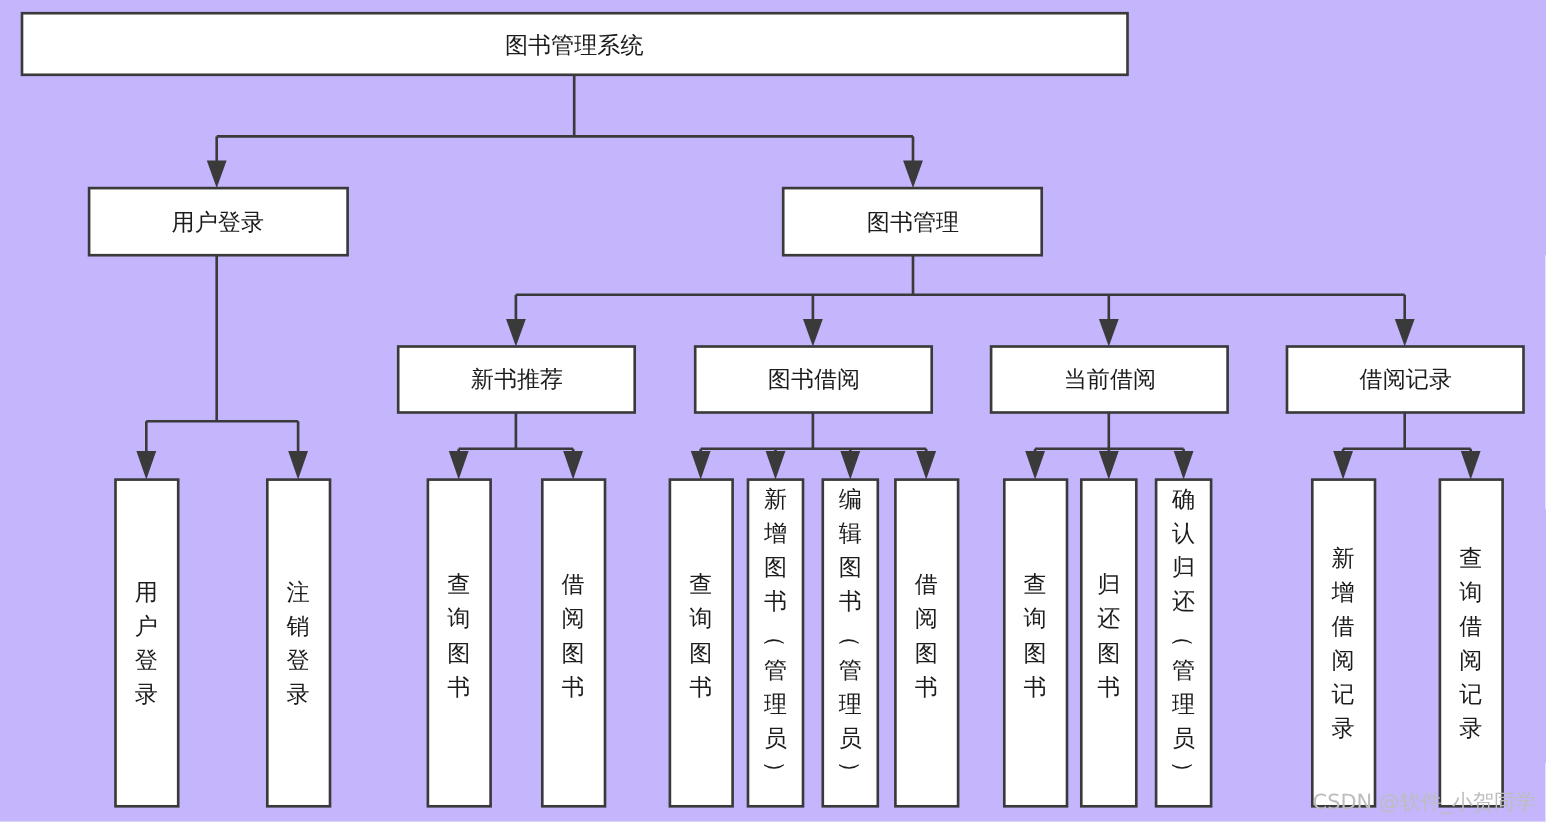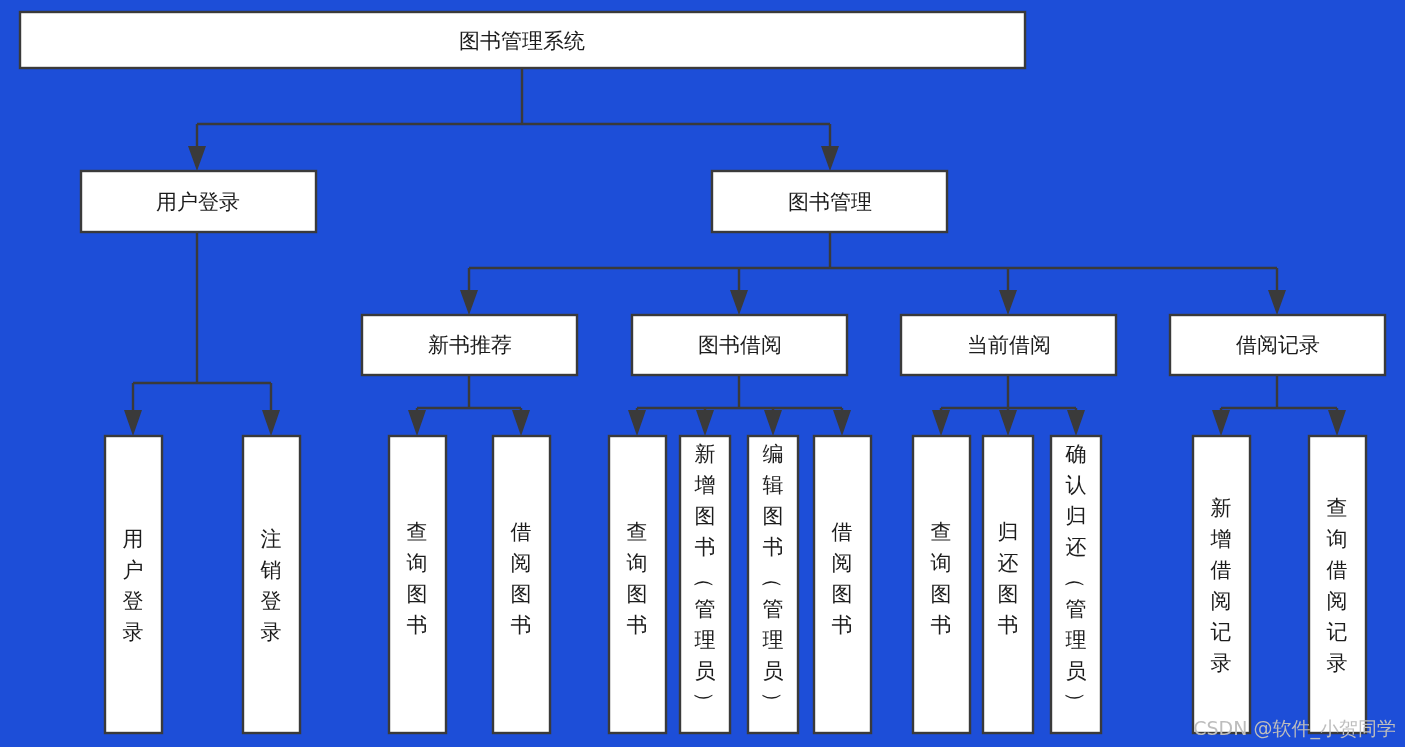--- a/index.html
+++ b/index.html
@@ -8,21 +8,21 @@
     padding: 0;
     background: #ffffff;
   }
   body {
     font-family: "DejaVu Sans", "Liberation Sans", sans-serif;
   }
   #diagram-root {
     position: relative;
     width: 1405px;
     height: 747px;
-    background: #1d4ed8;
+    background: #c4b5fd;
     overflow: hidden;
   }
   svg#flow-svg {
     position: absolute;
     left: 0;
     top: 0;
     width: 1405px;
     height: 747px;
     display: block;
   }

